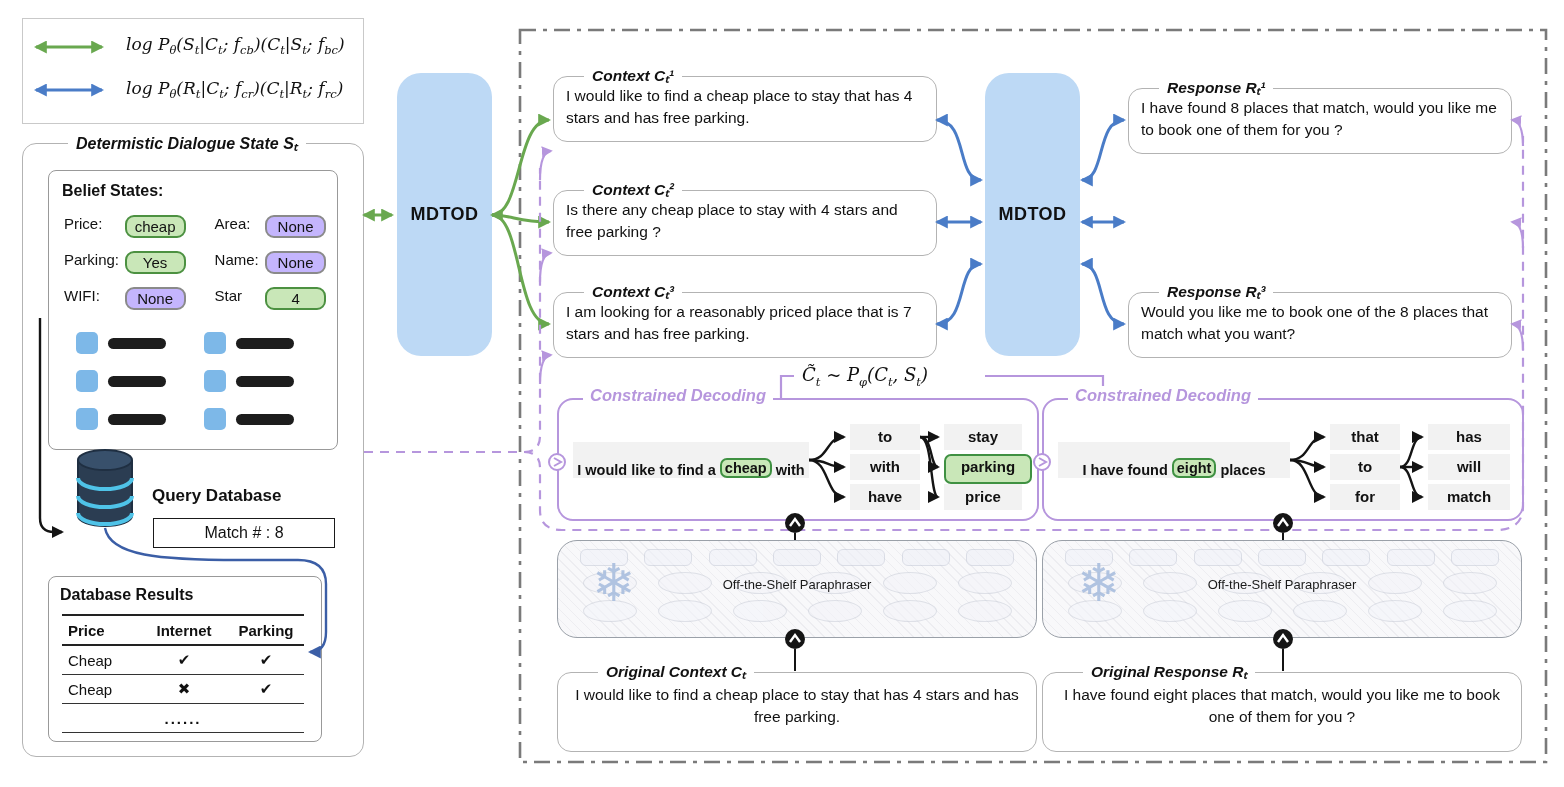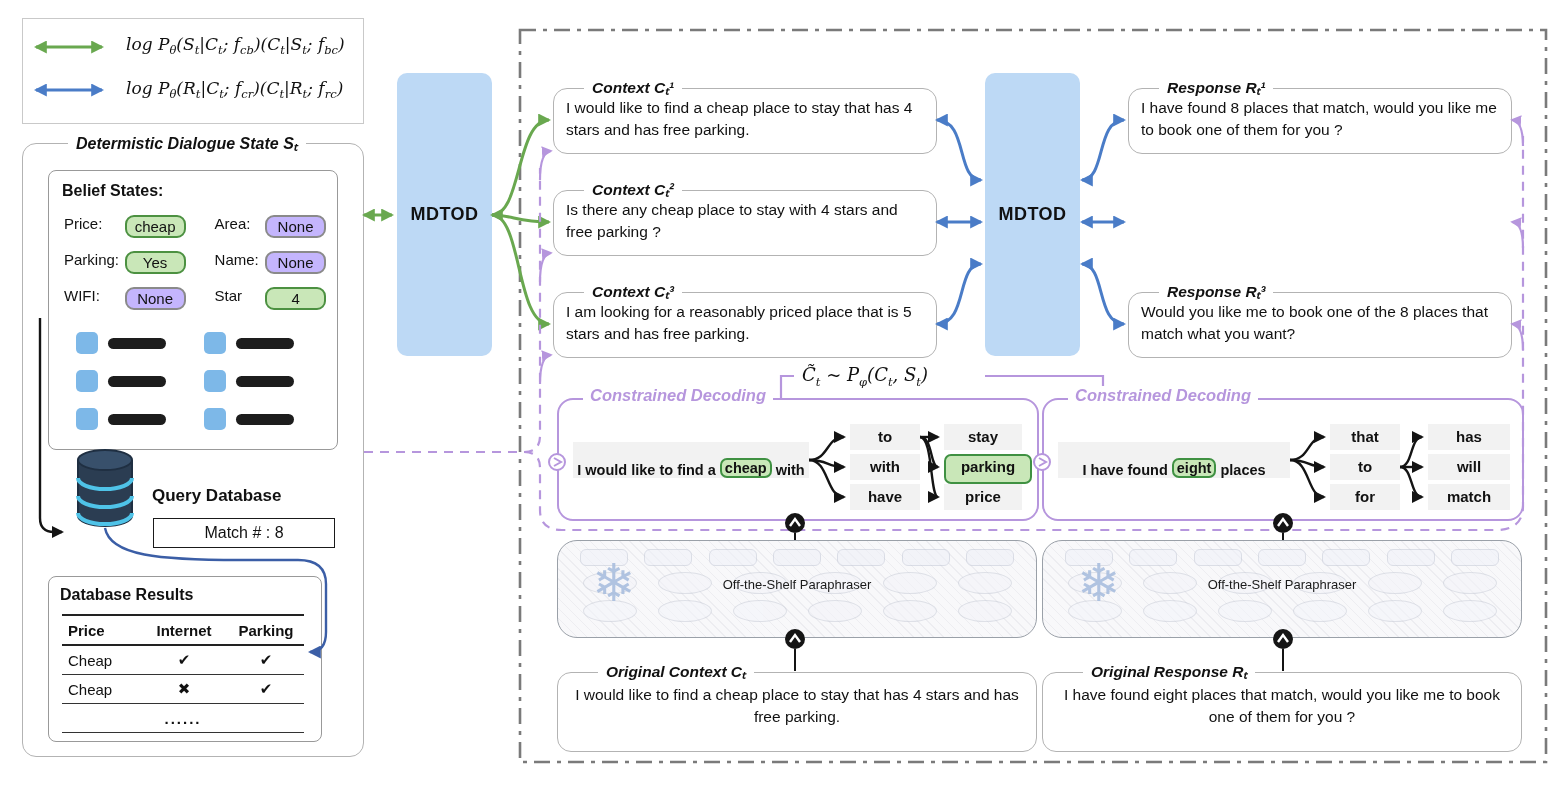--- a/index.html
+++ b/index.html
@@ -6,21 +6,21 @@
   #stage{position:relative;width:1564px;height:787px;background:#fff;overflow:hidden;
          font-family:"Liberation Sans", sans-serif;color:#111;}
   .abs{position:absolute;}
   .panel{border:1.6px solid #b3b3b3;border-radius:14px;background:#fff;}
   .box{border:1.5px solid #999;border-radius:8px;background:#fff;}
   .bubble{border:1.5px solid #b3b3b3;border-radius:14px;background:#fff;}
   .bubble-title{position:absolute;top:-13px;left:30px;background:#fff;padding:0 8px;
                 font-weight:bold;font-style:italic;font-size:15.5px;white-space:nowrap;z-index:6;}
   .bubble-text{padding:8px 12px;font-size:15.5px;line-height:1.42;}
   .bubble-text.center{text-align:center;padding-top:11px;}
-  .mdtod{background:#bdd9f5;border-radius:10px;display:flex;align-items:center;justify-content:center;
+  .mdtod{background:#bdd9f5;border-radius:24px;display:flex;align-items:center;justify-content:center;
          font-weight:bold;font-size:18px;letter-spacing:.5px;}
   .formula{font-family:"DejaVu Serif", serif;font-style:italic;font-size:17px;white-space:nowrap;}
   .formula .sb{font-size:11.5px;vertical-align:sub;}
   .big-title{font-weight:bold;font-style:italic;font-size:19px;background:#fff;padding:0 10px;z-index:10;white-space:nowrap;}
   .chip{display:inline-block;text-align:center;border-radius:9px;font-size:15px;padding:1px 4px;}
   .chip-green{background:#c9e7b8;border:2px solid #4c9141;}
   .chip-gray{background:#c4b5fd;border:2px solid #8a8a8a;}
   .slot-row{display:flex;align-items:flex-start;font-size:15px;}
   .slot-row .lb1{width:72px;}
   .slot-row .ch1{width:58px;}
@@ -152,31 +152,31 @@
     </div>
     <div class="rt-row" style="grid-template-columns:1fr;font-weight:bold;letter-spacing:2px;">
       <span>......</span>
     </div>
   </div>
 
   <div class="abs mdtod" style="left:397px;top:73px;width:95px;height:283px;">MDTOD</div>
   <div class="abs mdtod" style="left:985px;top:73px;width:95px;height:283px;">MDTOD</div>
 
 
-  <div class="abs bubble" style="left:553px;top:88px;width:382px;height:64px;">
+  <div class="abs bubble" style="left:553px;top:76px;width:382px;height:64px;">
     <div class="bubble-title">Context Cₜ¹</div>
     <div class="bubble-text">I would like to find a cheap place to stay that has 4 stars and has free parking.</div>
   </div>
   <div class="abs bubble" style="left:553px;top:190px;width:382px;height:64px;">
     <div class="bubble-title">Context Cₜ²</div>
     <div class="bubble-text">Is there any cheap place to stay with 4 stars and free parking ?</div>
   </div>
   <div class="abs bubble" style="left:553px;top:292px;width:382px;height:64px;">
     <div class="bubble-title">Context Cₜ³</div>
-    <div class="bubble-text">I am looking for a reasonably priced place that is 5 stars and has free parking.</div>
+    <div class="bubble-text">I am looking for a reasonably priced place that is 7 stars and has free parking.</div>
   </div>
 
   <div class="abs bubble" style="left:1128px;top:88px;width:382px;height:64px;">
     <div class="bubble-title">Response Rₜ¹</div>
     <div class="bubble-text">I have found 8 places that match, would you like me to book one of them for you ?</div>
   </div>
   <div class="abs bubble" style="left:1128px;top:292px;width:382px;height:64px;">
     <div class="bubble-title">Response Rₜ³</div>
     <div class="bubble-text">Would you like me to book one of the 8 places that match what you want?</div>
   </div>

